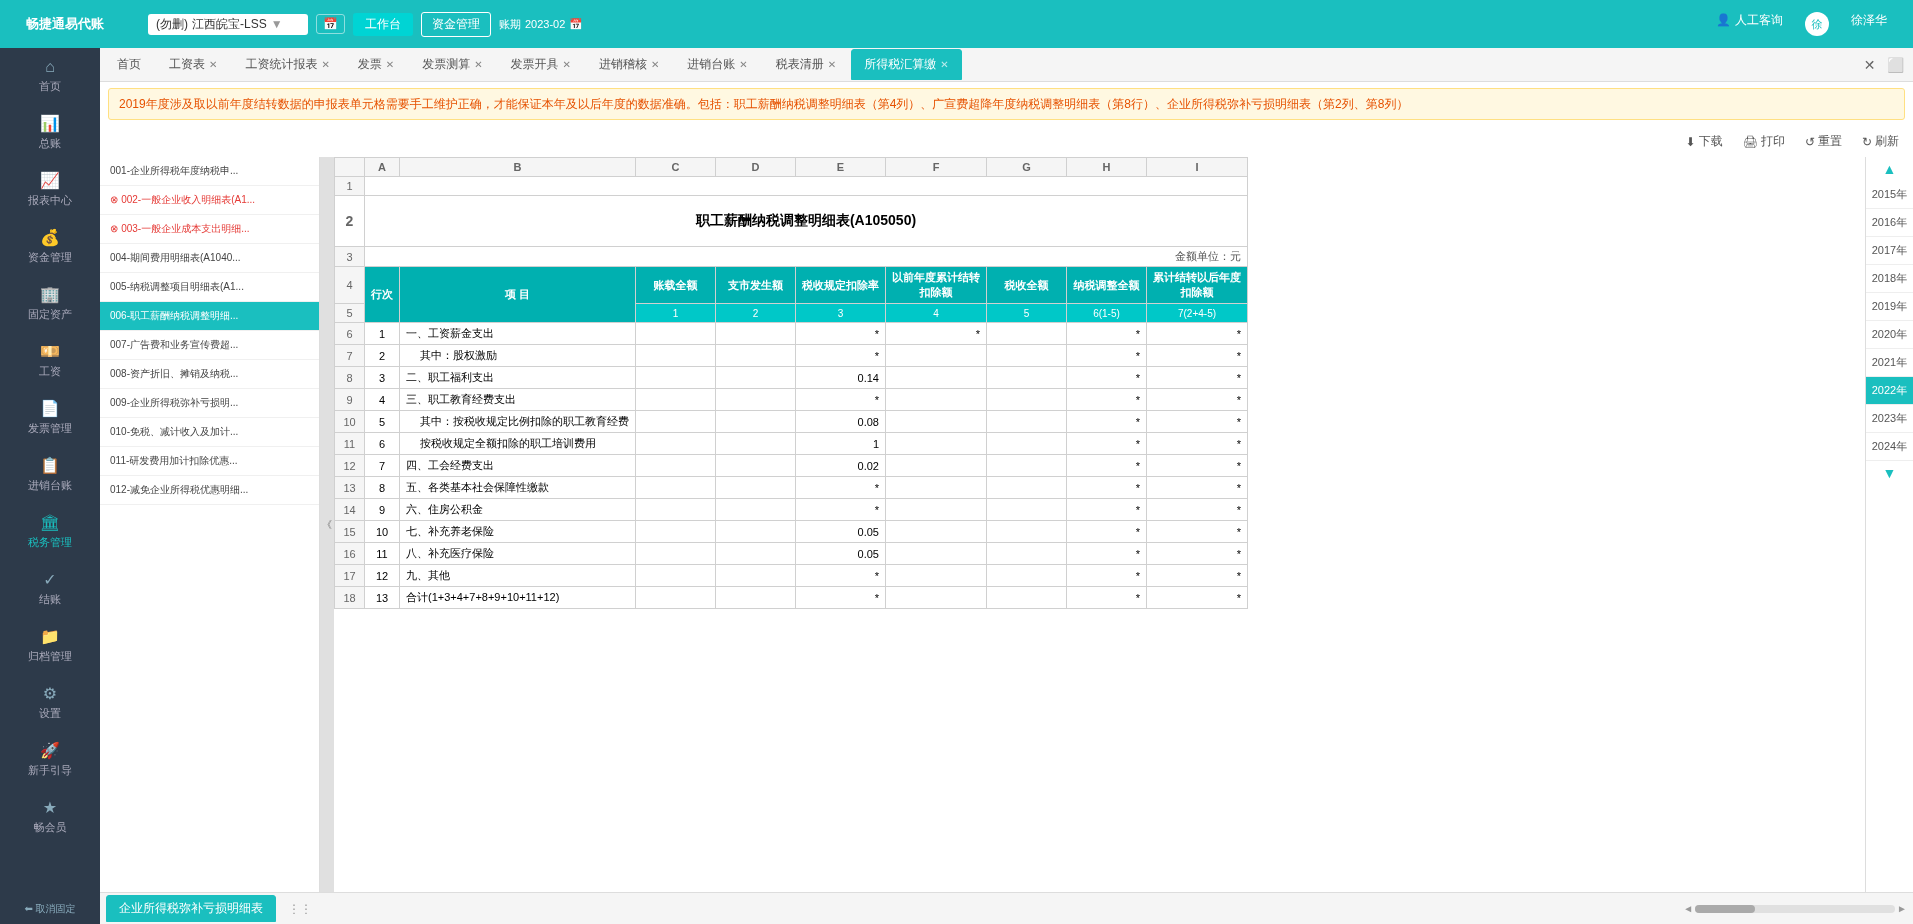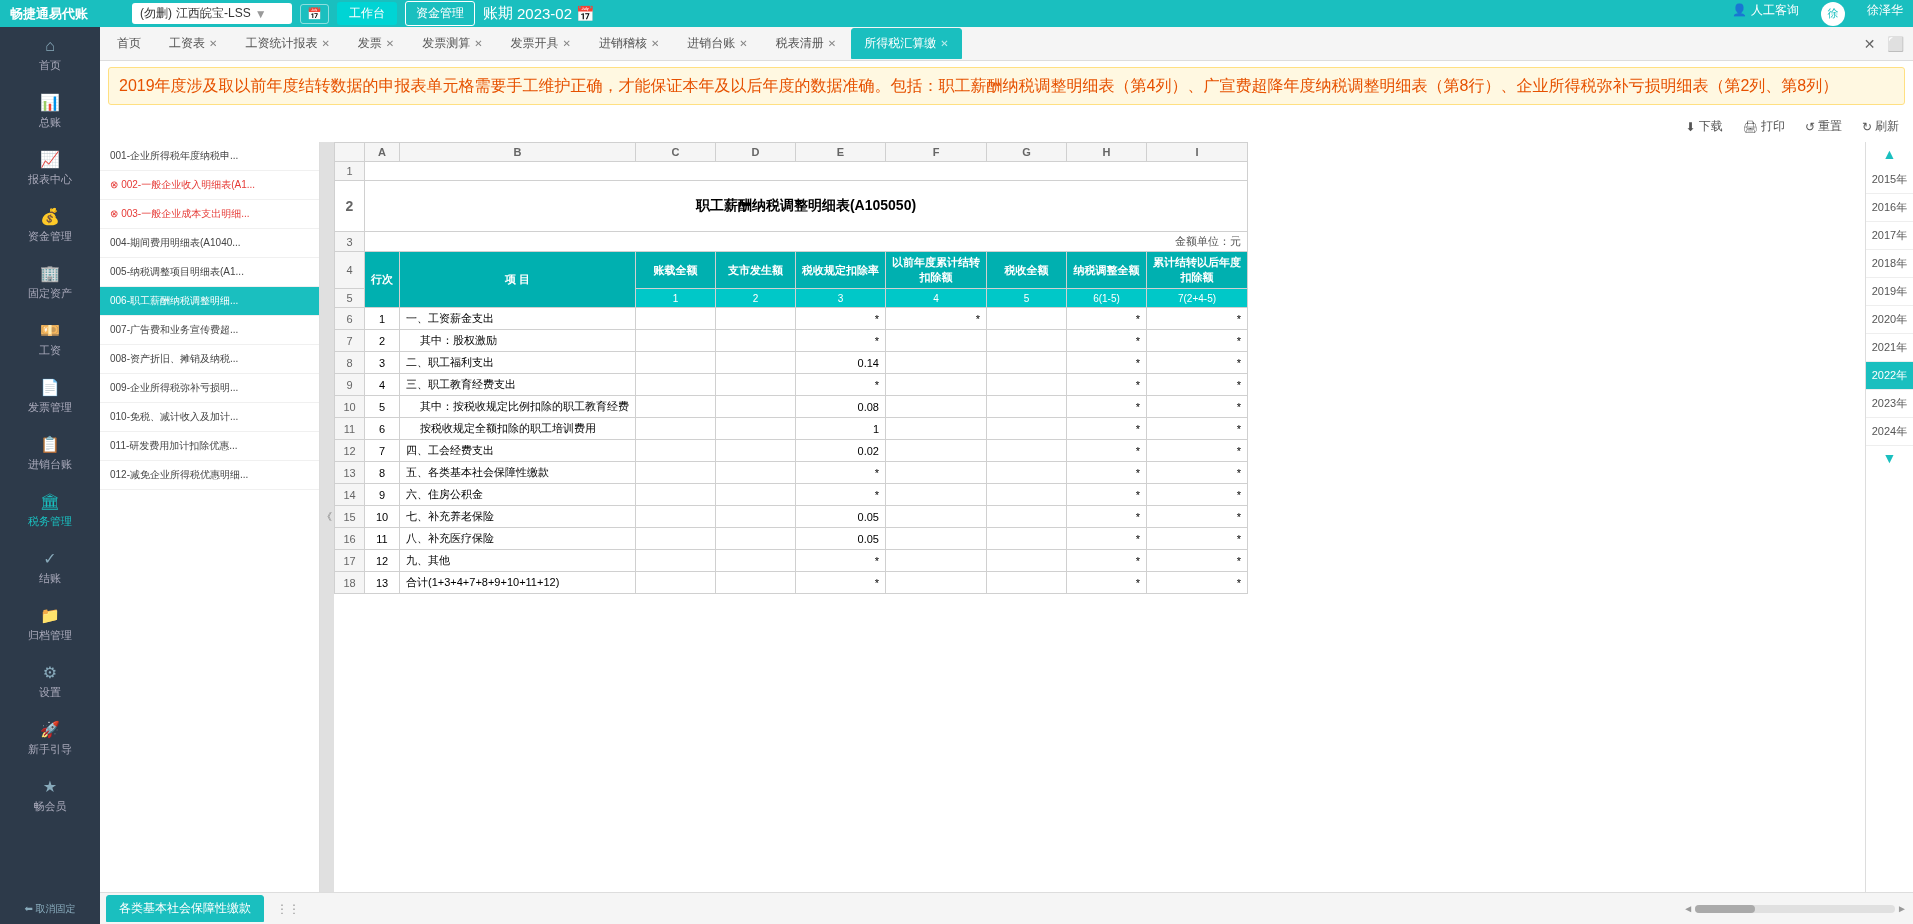--- a/index.html
+++ b/index.html
@@ -1,26 +1,26 @@
 <!DOCTYPE html>
 <html><head>
   <meta charset="utf-8">
   <style>
     * { box-sizing: border-box; margin: 0; padding: 0; }
     body { font-family: 'Microsoft YaHei', '微软雅黑', Arial, sans-serif; font-size: 12px; background: #f0f2f5; display: flex; flex-direction: column; height: 924px; overflow: hidden; }
 
     
-    .topbar { background: #1abfbf; height: 27px; display: flex; align-items: center; padding: 0 10px; gap: 8px; flex-shrink: 0; }
+    .topbar { background: #1abfbf; height: 48px; display: flex; align-items: center; padding: 0 26px; gap: 8px; flex-shrink: 0; }
     .topbar-logo { color: white; font-size: 13px; font-weight: bold; white-space: nowrap; }
     .topbar-company { background: white; border-radius: 3px; padding: 2px 8px; font-size: 12px; color: #333; display: flex; align-items: center; gap: 4px; min-width: 160px; margin-left: 36px; }
     .topbar-company .arrow { color: #999; }
     .topbar-icon-btn { background: none; border: 1px solid rgba(255,255,255,0.5); border-radius: 3px; color: white; padding: 2px 6px; cursor: pointer; font-size: 12px; }
     .topbar-btn { background: #00d4d4; border: none; border-radius: 3px; color: white; padding: 3px 12px; cursor: pointer; font-size: 12px; }
     .topbar-btn-outline { background: none; border: 1px solid white; border-radius: 3px; color: white; padding: 3px 10px; cursor: pointer; font-size: 12px; }
-    .topbar-period { color: white; font-size: 15px; display: flex; align-items: center; gap: 4px; }
+    .topbar-period { color: white; font-size: 11px; display: flex; align-items: center; gap: 4px; }
     .topbar-right { margin-left: auto; display: flex; align-items: flex-start; gap: 22px; color: white; font-size: 12px; }
 
     
     .main-layout { display: flex; flex: 1; overflow: hidden; }
 
     
     .sidebar { width: 100px; background: #2d3a4a; display: flex; flex-direction: column; flex-shrink: 0; }
     .sidebar-item { display: flex; flex-direction: column; align-items: center; padding: 10px 4px; color: #aab; font-size: 11px; cursor: pointer; gap: 3px; }
     .sidebar-item .icon { font-size: 16px; color: #8ab; }
     .sidebar-item.active { color: #1abfbf; }
@@ -34,21 +34,21 @@
     .tab { padding: 6px 12px; font-size: 12px; cursor: pointer; color: #555; border: 1px solid transparent; border-radius: 3px 3px 0 0; white-space: nowrap; display: flex; align-items: center; gap: 4px; }
     .tab.active { background: #1abfbf; color: white; border-color: #1abfbf; }
     .tab .close { font-size: 10px; color: inherit; opacity: 0.7; }
     .tab-actions { margin-left: auto; display: flex; gap: 4px; }
     .tab-action-btn { background: none; border: none; cursor: pointer; font-size: 14px; color: #666; padding: 2px 4px; }
 
     
     .inner-content { flex: 1; display: flex; flex-direction: column; overflow: hidden; }
 
     
-    .notice-bar { background: #fff8e1; border: 1px solid #ffe082; margin: 6px 8px; padding: 6px 10px; font-size: 16px; color: #e65100; border-radius: 3px; line-height: 1.5; }
+    .notice-bar { background: #fff8e1; border: 1px solid #ffe082; margin: 6px 8px; padding: 6px 10px; font-size: 12px; color: #e65100; border-radius: 3px; line-height: 1.5; }
 
     
     .toolbar { display: flex; align-items: center; justify-content: flex-end; padding: 4px 8px; gap: 8px; flex-shrink: 0; }
     .toolbar-btn { background: none; border: none; cursor: pointer; font-size: 12px; color: #555; display: flex; align-items: center; gap: 3px; padding: 3px 6px; }
 
     
     .table-area { flex: 1; display: flex; overflow: hidden; }
     .left-list { width: 220px; border-right: 1px solid #ddd; overflow-y: auto; flex-shrink: 0; }
     .left-list-item { padding: 7px 10px; font-size: 10px; color: #444; cursor: pointer; border-bottom: 1px solid #f0f0f0; white-space: nowrap; overflow: hidden; text-overflow: ellipsis; }
     .left-list-item.active { background: #1abfbf; color: white; }
@@ -478,21 +478,21 @@
           <div class="year-nav-item">2020年</div>
           <div class="year-nav-item">2021年</div>
           <div class="year-nav-item active">2022年</div>
           <div class="year-nav-item">2023年</div>
           <div class="year-nav-item">2024年</div>
           <div class="year-nav-arrow">▼</div>
         </div>
       </div>
 
       <div class="bottom-bar">
-        <div class="bottom-tab active">各类基本社会保障性缴款</div>
+        <div class="bottom-tab active">企业所得税弥补亏损明细表</div>
         <span style="color:#999;font-size:12px;margin-left:8px;">⋮⋮</span>
         <div class="bottom-scroll">
           <span style="font-size:10px;color:#999;">◄</span>
           <div style="flex:1;height:8px;background:#e0e0e0;border-radius:4px;min-width:200px;position:relative;">
             <div style="width:60px;height:8px;background:#aaa;border-radius:4px;"></div>
           </div>
           <span style="font-size:10px;color:#999;">►</span>
         </div>
       </div>
     </div>

